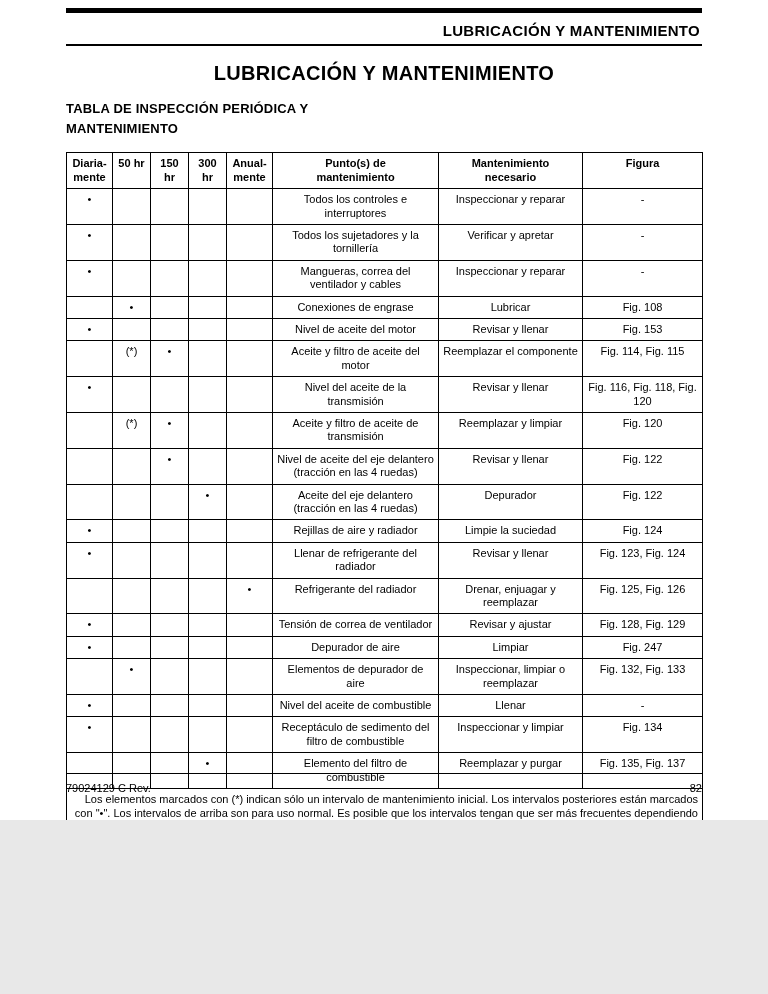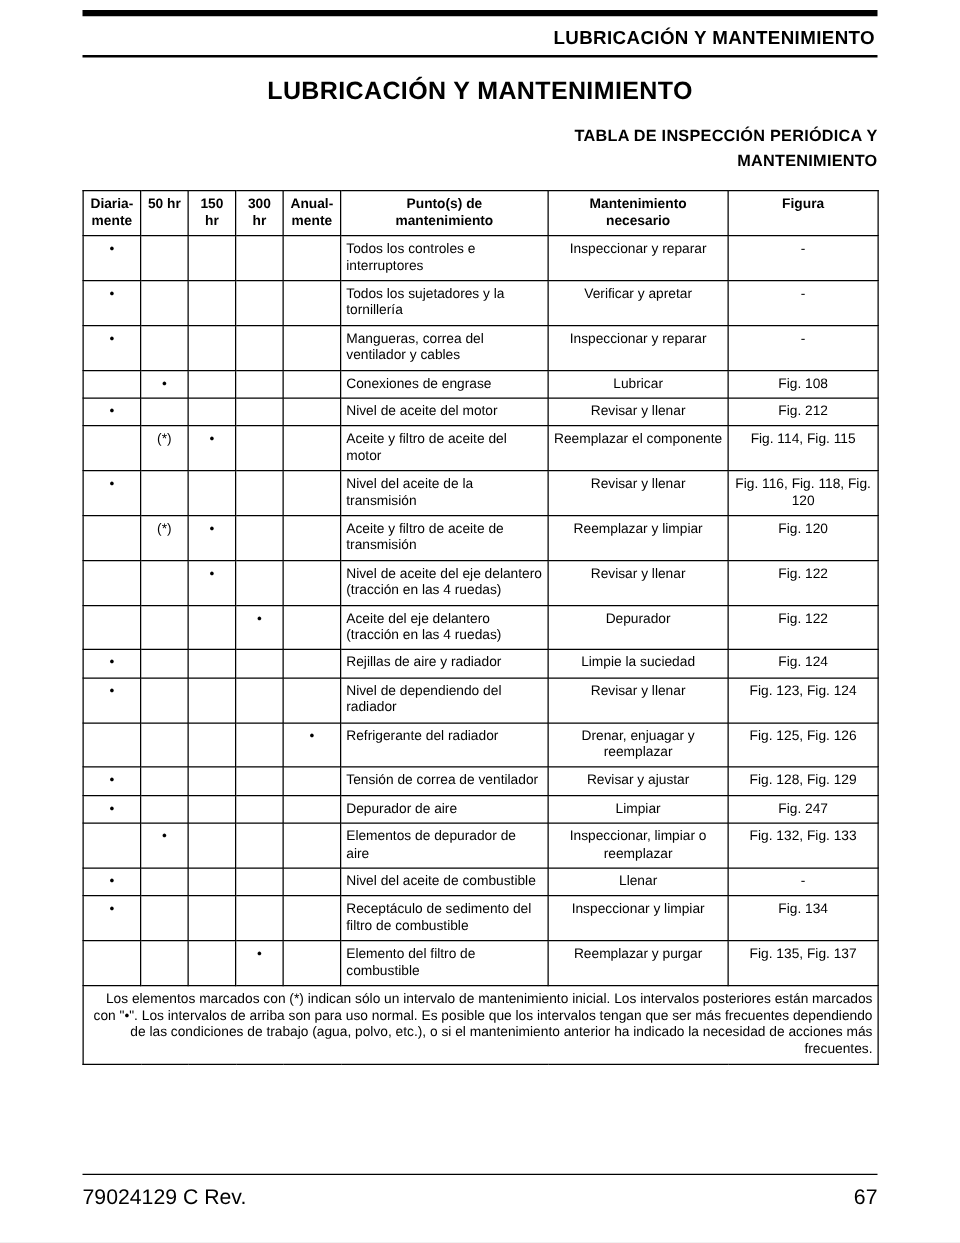--- a/index.html
+++ b/index.html
@@ -1,17 +1,17 @@
 <!DOCTYPE html>
 <html lang="es"><head>
 <meta charset="utf-8">
 <style>
   html, body { margin: 0; padding: 0; background: #e8e8e8; }
   .page {
-    width: 768px; height: 994px;
+    width: 768px; height: 820px;
     background: #ffffff;
     color: #000;
     font-family: "Liberation Sans", sans-serif;
     position: relative;
     box-sizing: border-box;
     padding: 8px 66px 0 66px;
     margin: 0 auto;
     overflow: hidden;
   }
   .rule-thick { height: 5px; background: #000; }
@@ -30,58 +30,57 @@
     letter-spacing: 0.3px;
     margin: 16px 0 12px 0;
   }
   .section-heading {
     font-weight: bold;
     font-size: 13px;
     line-height: 1.55;
     margin: 14px 0 13px 0;
     white-space: pre-line;
     letter-spacing: 0.2px;
-    text-align: right;
   }
   table.maint {
     width: 100%;
     border-collapse: collapse;
     table-layout: fixed;
     font-size: 11px;
   }
   table.maint th, table.maint td {
     border: 1px solid #000;
     vertical-align: top;
     line-height: 1.22;
   }
   table.maint th {
     font-weight: bold;
     text-align: center;
     white-space: pre-line;
     padding: 4px 2px;
   }
   table.maint td { padding: 4px 4px; }
   td.interval { text-align: center; padding-left: 1px; padding-right: 1px; }
-  td.point-cell { text-align: left; }
+  td.point-cell { text-align: center; }
   td.maintenance-cell { text-align: center; }
   td.figure-cell { text-align: center; }
   td.footnote {
     text-align: right;
     padding: 4px 5px;
     line-height: 1.25;
   }
   .page-footer {
     position: absolute;
     left: 66px; right: 66px; bottom: 26px;
   }
   .rule-footer { height: 1px; background: #000; margin-bottom: 8px; }
   .footer-row {
     display: flex;
     justify-content: space-between;
-    font-size: 17px;
+    font-size: 11px;
   }
 </style>
 </head>
 <body>
 
 <div class="page">
 
   <div class="rule-thick"></div>
 
   <div class="running-header-text">LUBRICACIÓN Y MANTENIMIENTO</div>
@@ -164,21 +163,21 @@
           <td class="figure-cell">Fig. 108</td>
         </tr>
         <tr>
           <td class="interval">•</td>
           <td class="interval"></td>
           <td class="interval"></td>
           <td class="interval"></td>
           <td class="interval"></td>
           <td class="point-cell">Nivel de aceite del motor</td>
           <td class="maintenance-cell">Revisar y llenar</td>
-          <td class="figure-cell">Fig. 212</td>
+          <td class="figure-cell">Fig. 153</td>
         </tr>
         <tr>
           <td class="interval"></td>
           <td class="interval">(*)</td>
           <td class="interval">•</td>
           <td class="interval"></td>
           <td class="interval"></td>
           <td class="point-cell">Aceite y filtro de aceite del motor</td>
           <td class="maintenance-cell">Reemplazar el componente</td>
           <td class="figure-cell">Fig. 114, Fig. 115</td>
@@ -232,21 +231,21 @@
           <td class="point-cell">Rejillas de aire y radiador</td>
           <td class="maintenance-cell">Limpie la suciedad</td>
           <td class="figure-cell">Fig. 124</td>
         </tr>
         <tr>
           <td class="interval">•</td>
           <td class="interval"></td>
           <td class="interval"></td>
           <td class="interval"></td>
           <td class="interval"></td>
-          <td class="point-cell">Nivel de dependiendo del radiador</td>
+          <td class="point-cell">Llenar de refrigerante del radiador</td>
           <td class="maintenance-cell">Revisar y llenar</td>
           <td class="figure-cell">Fig. 123, Fig. 124</td>
         </tr>
         <tr>
           <td class="interval"></td>
           <td class="interval"></td>
           <td class="interval"></td>
           <td class="interval"></td>
           <td class="interval">•</td>
           <td class="point-cell">Refrigerante del radiador</td>
@@ -316,17 +315,17 @@
         <tr>
           <td colspan="8" class="footnote">Los elementos marcados con (*) indican sólo un intervalo de mantenimiento inicial. Los intervalos posteriores están marcados con "•". Los intervalos de arriba son para uso normal. Es posible que los intervalos tengan que ser más frecuentes dependiendo de las condiciones de trabajo (agua, polvo, etc.), o si el mantenimiento anterior ha indicado la necesidad de acciones más frecuentes.</td>
         </tr>
       </tbody>
   </table>
 
   <div class="page-footer">
     <div class="rule-footer"></div>
     <div class="footer-row">
       <span>79024129 C Rev.</span>
-      <span>67</span>
+      <span>82</span>
     </div>
   </div>
 
 </div>
 
 </body></html>

